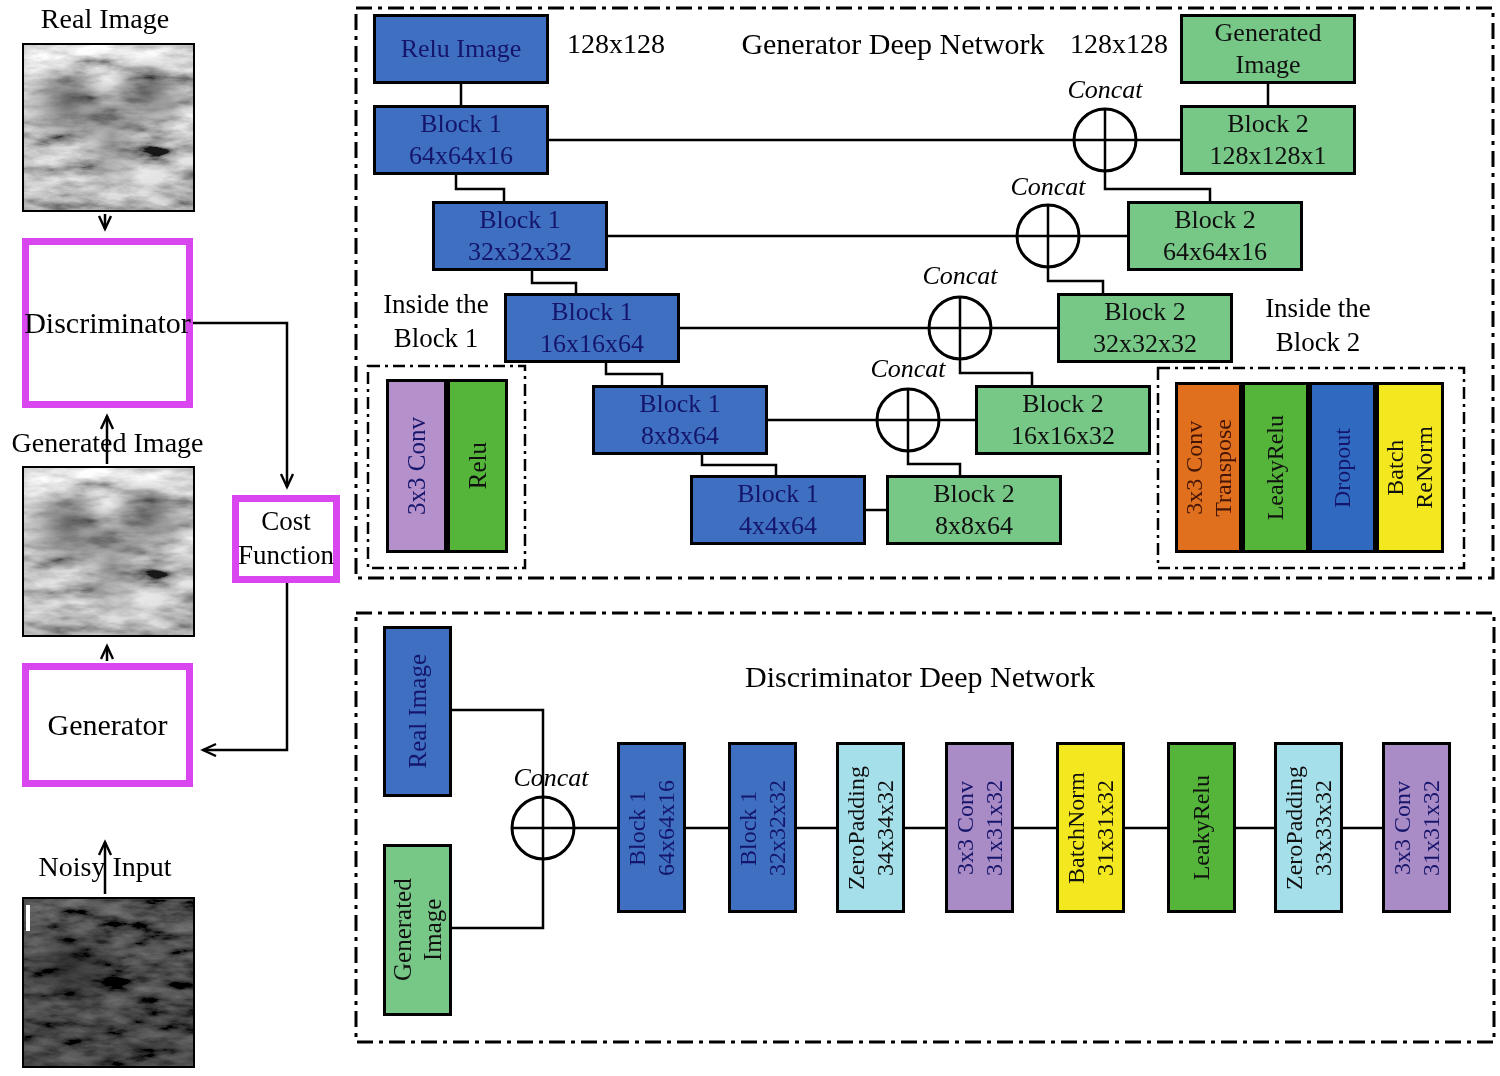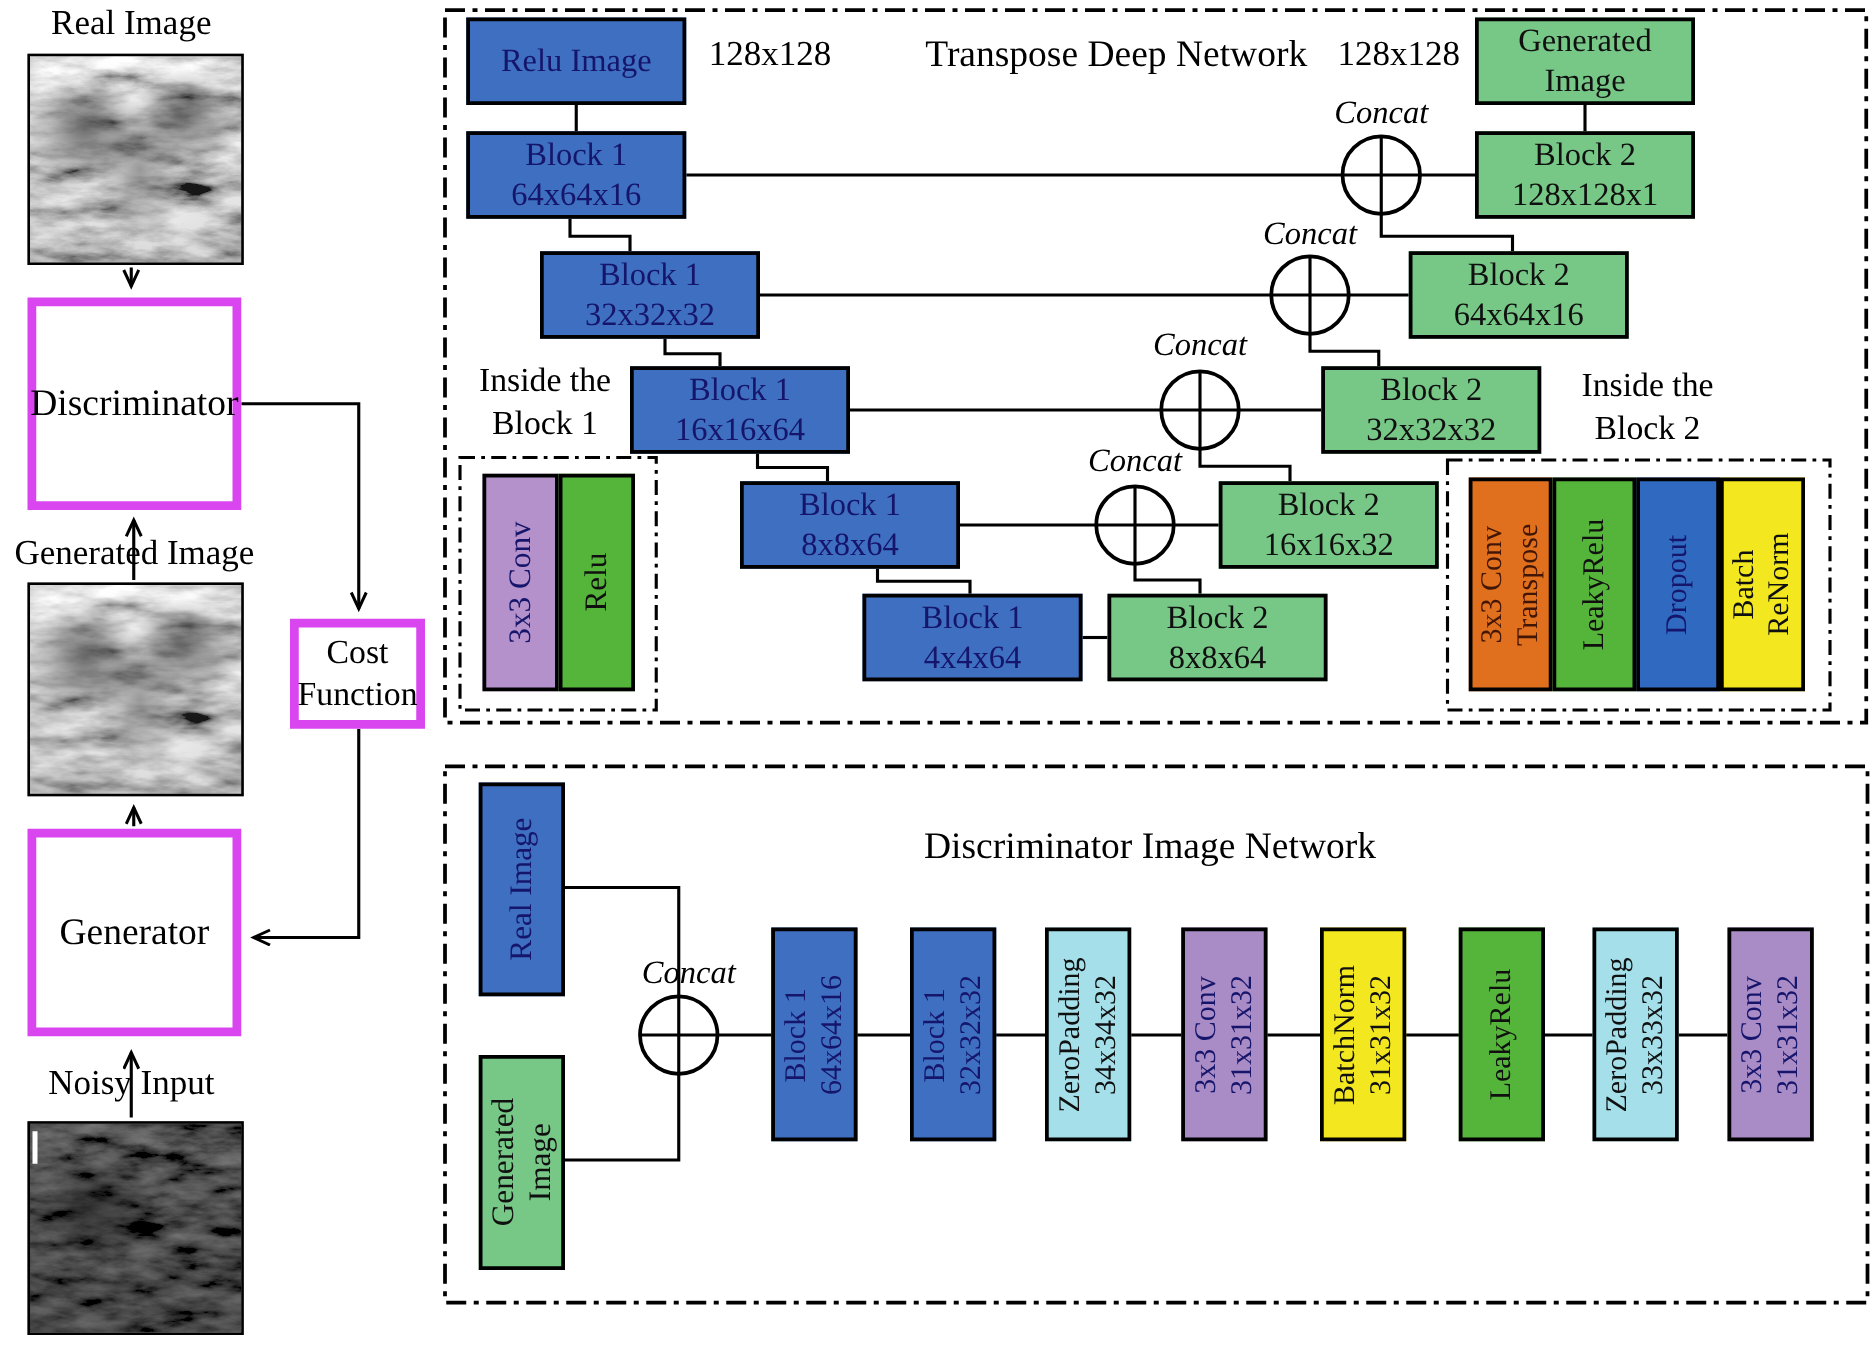--- a/index.html
+++ b/index.html
@@ -152,21 +152,21 @@
             <feFuncG type="linear" slope="2.2" intercept="-0.45"></feFuncG>
             <feFuncB type="linear" slope="2.2" intercept="-0.45"></feFuncB>
             <feFuncA type="linear" slope="0" intercept="1"></feFuncA>
           </feComponentTransfer>
         </filter>
       <rect width="169" height="167" filter="url(#usf2)"></rect>
     </svg>
     <div class="us-shade"></div>
   </div>
 
-  <div class="obox" style="left:22px;top:663px;width:171px;height:166px;font-size:30px;">
+  <div class="obox" style="left:22px;top:663px;width:171px;height:124px;font-size:30px;">
     <span>Generator</span>
   </div>
 
   <div class="obox" style="left:232px;top:495px;width:108px;height:88px;font-size:27px;line-height:1.25;">
     <span>Cost Function</span>
   </div>
 
   <div class="lbl" style="left:10px;top:852px;width:190px;">Noisy Input</div>
 
   <div class="us" style="left:22px;top:897px;width:173px;height:171px;">
@@ -180,21 +180,21 @@
             <feFuncB type="linear" slope="1.7" intercept="-0.55"></feFuncB>
             <feFuncA type="linear" slope="0" intercept="1"></feFuncA>
           </feComponentTransfer>
         </filter>
       <rect width="169" height="167" filter="url(#usf3)"></rect>
     </svg>
     <div class="us-shade dark"></div>
     <div class="abs" style="left:2px;top:6px;width:4px;height:26px;background:#fff;"></div>
   </div>
 
-  <div class="ptitle" style="left:693px;top:27px;width:400px;">Transpose Deep Network</div>
+  <div class="ptitle" style="left:693px;top:27px;width:400px;">Generator Deep Network</div>
   <div class="sizelbl" style="left:556px;top:28px;">128x128</div>
   <div class="sizelbl" style="left:1059px;top:28px;">128x128</div>
 
   <div class="clbl" style="left:1045px;top:76px;">Concat</div>
   <div class="clbl" style="left:988px;top:173px;">Concat</div>
   <div class="clbl" style="left:900px;top:262px;">Concat</div>
   <div class="clbl" style="left:848px;top:355px;">Concat</div>
 
   <div class="blk t-navy" style="left: 373px; top: 14px; background-color: rgb(62, 111, 192);">
     <span>Relu Image</span>
@@ -281,21 +281,21 @@
       <span>Dropout</span>
     </div>
   </div>
   <div class="vbox" style="left: 1376px; top: 382px; width: 68px; height: 171px; background-color: rgb(243, 232, 31);">
     <div class="vtext t-dark">
       <span>Batch</span>
       <span>ReNorm</span>
     </div>
   </div>
 
-  <div class="ptitle" style="left:715px;top:660px;width:410px;">Discriminator Image Network</div>
+  <div class="ptitle" style="left:715px;top:660px;width:410px;">Discriminator Deep Network</div>
 
   <div class="vbox" style="left: 383px; top: 626px; width: 69px; height: 171px; background-color: rgb(62, 111, 192);">
     <div class="vtext big t-navy">
       <span>Real Image</span>
     </div>
   </div>
   <div class="vbox" style="left: 383px; top: 844px; width: 69px; height: 172px; background-color: rgb(119, 199, 135);">
     <div class="vtext big t-dark">
       <span>Generated Image</span>
     </div>

